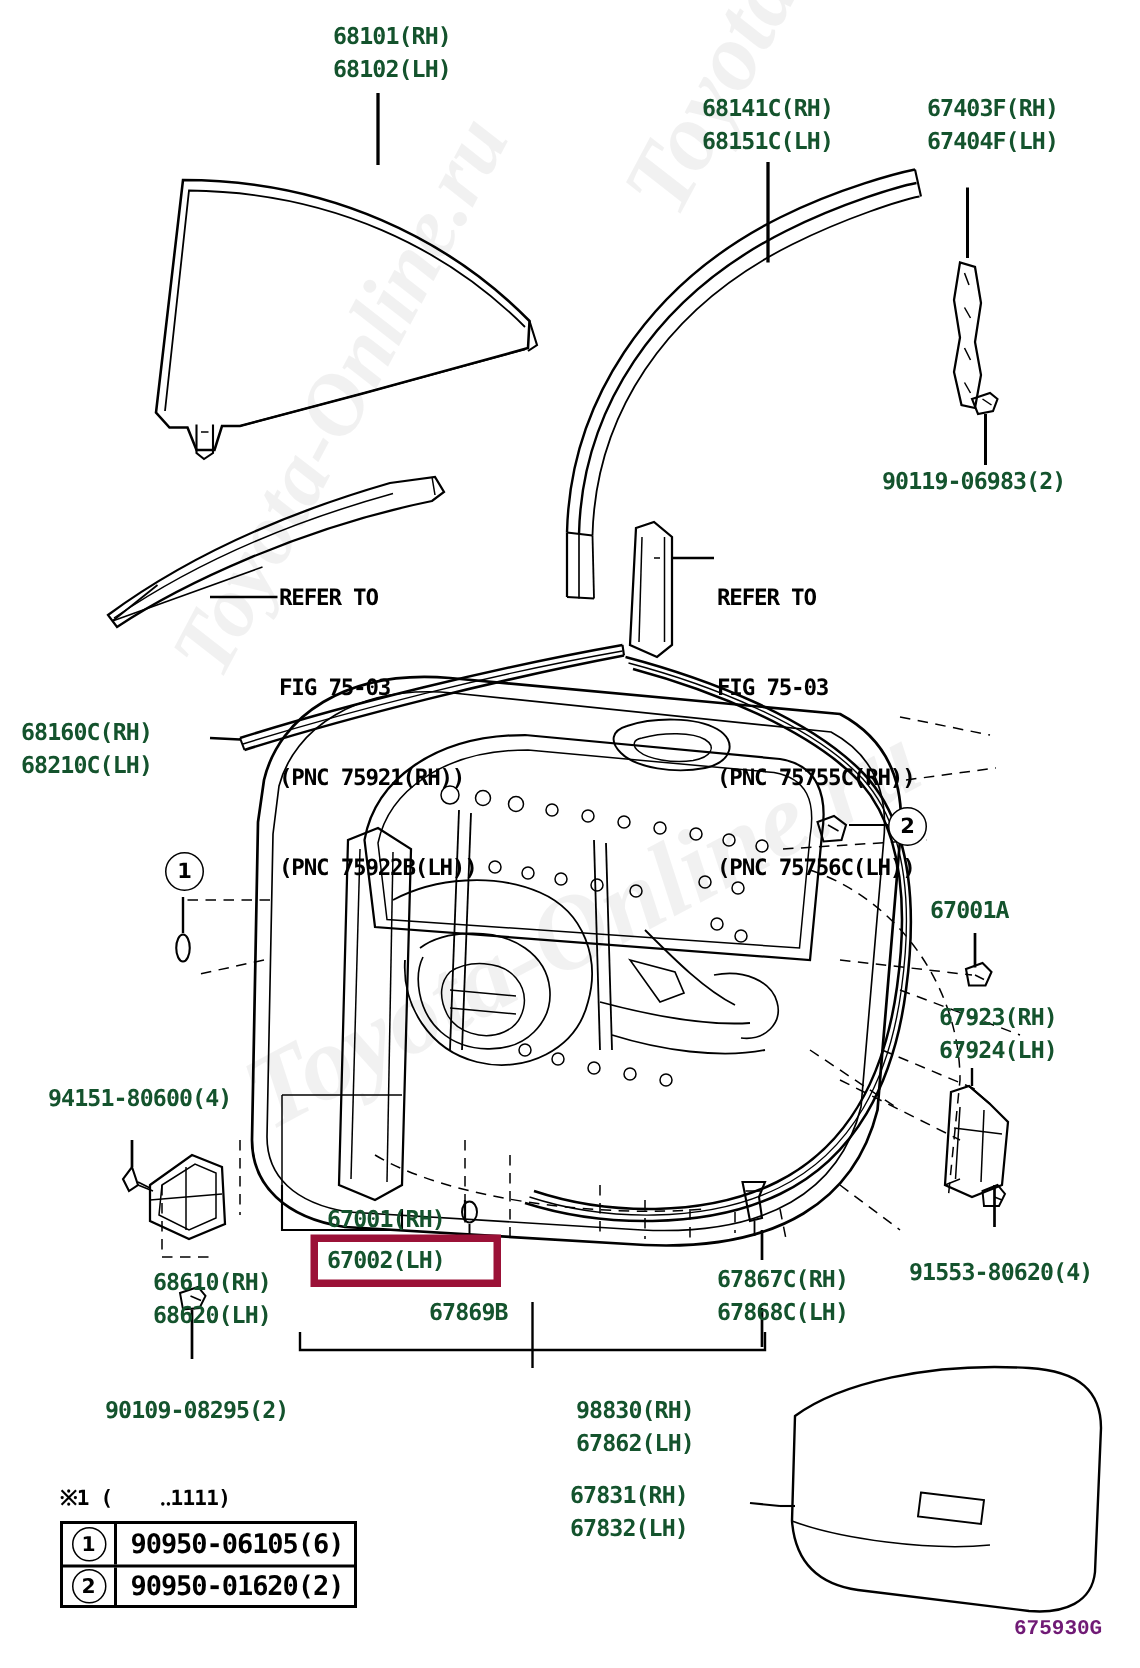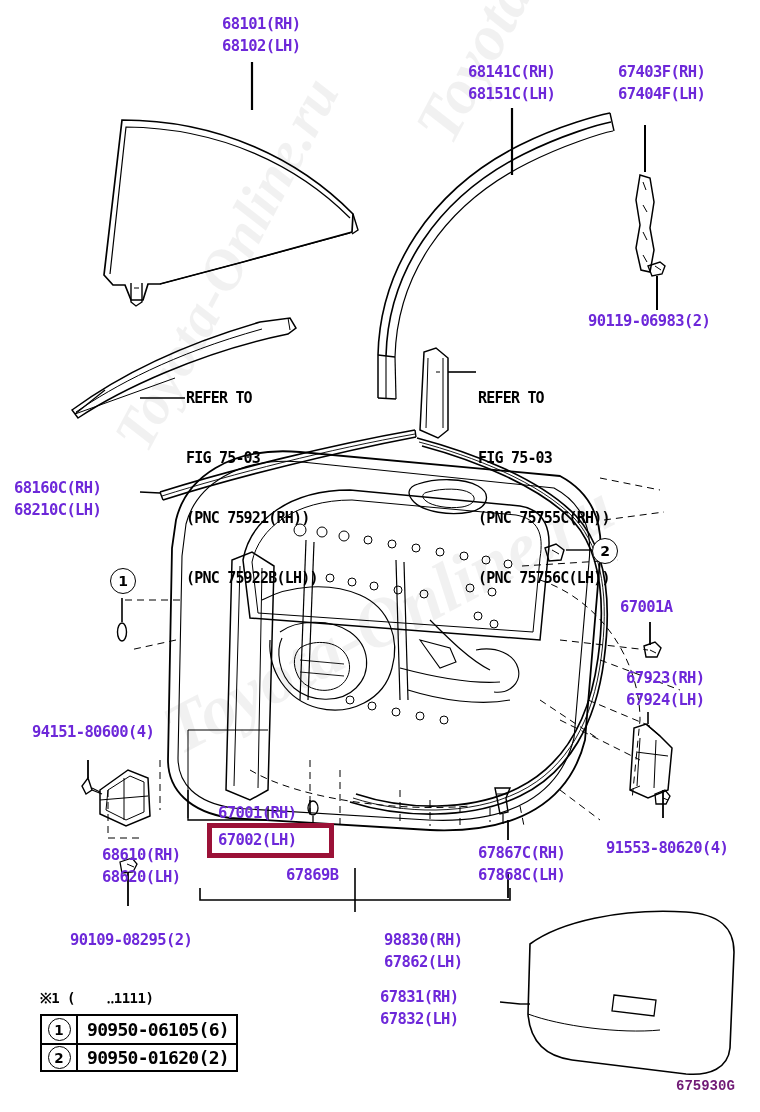--- a/index.html
+++ b/index.html
@@ -1,20 +1,20 @@
 <!DOCTYPE html>
 <html><head>
 <meta charset="utf-8">
 <style>
   html,body{margin:0;padding:0;background:#ffffff;}
   body{width:760px;height:1112px;position:relative;overflow:hidden;
        font-family:"DejaVu Sans Mono","Liberation Mono",monospace;color:#000;}
   #stage{position:absolute;left:0;top:0;width:760px;height:1112px;}
   .lbl{position:absolute;font-weight:bold;font-size:15.5px;letter-spacing:-0.6px;
-       line-height:21px;white-space:pre;color:#6d28d9;}
+       line-height:21px;white-space:pre;color:#14532d;}
   .refer{position:absolute;font-weight:bold;font-size:15px;line-height:20px;white-space:pre;letter-spacing:-0.8px;}
   .hl-box{position:absolute;border:5px solid #9b1137;background:transparent;box-sizing:border-box;}
   .code{position:absolute;font-weight:bold;font-size:14px;letter-spacing:0px;color:#701a75;font-family:Liberation Mono, monospace;}
   .wm{position:absolute;pointer-events:none;user-select:none;
       font-family:"Liberation Serif",serif;font-style:italic;font-weight:bold;
       color:rgba(0,0,0,0.055);white-space:nowrap;}
   .legend{position:absolute;border:2px solid #000;box-sizing:border-box;}
   .legend-row{display:flex;align-items:center;height:27px;box-sizing:border-box;}
   .legend-row + .legend-row{border-top:2px solid #000;}
   .legend-num{width:36px;height:100%;display:flex;align-items:center;justify-content:center;

